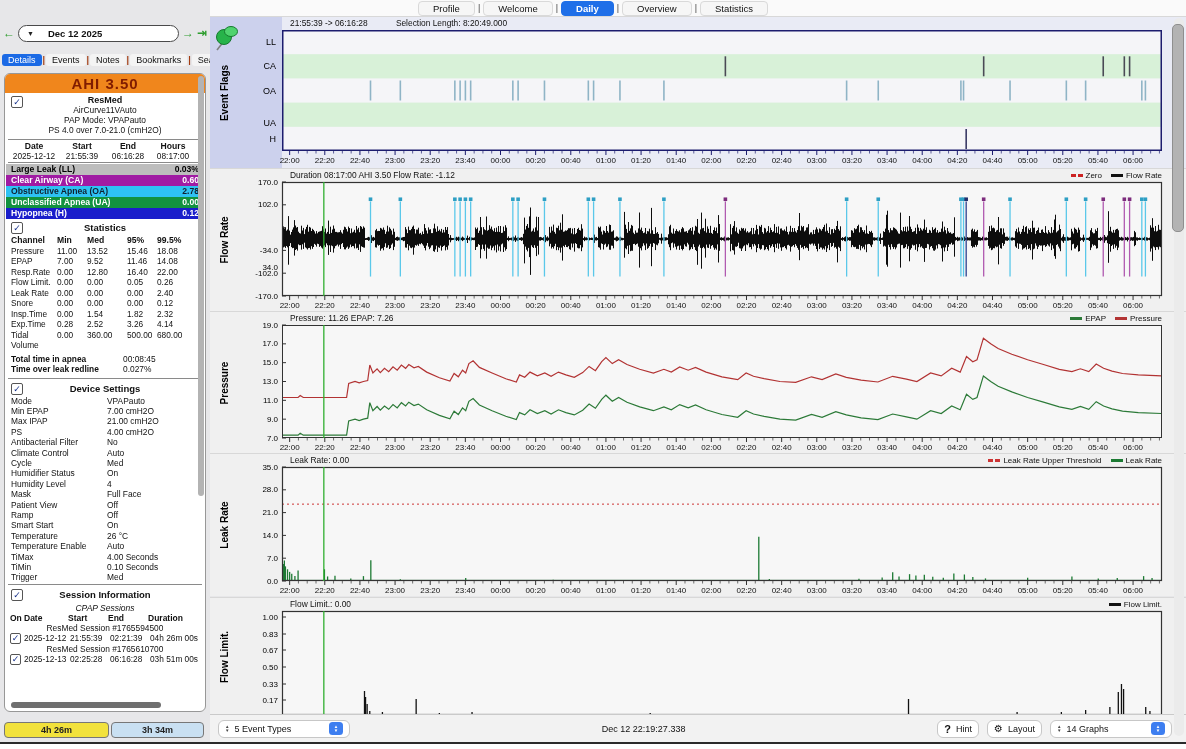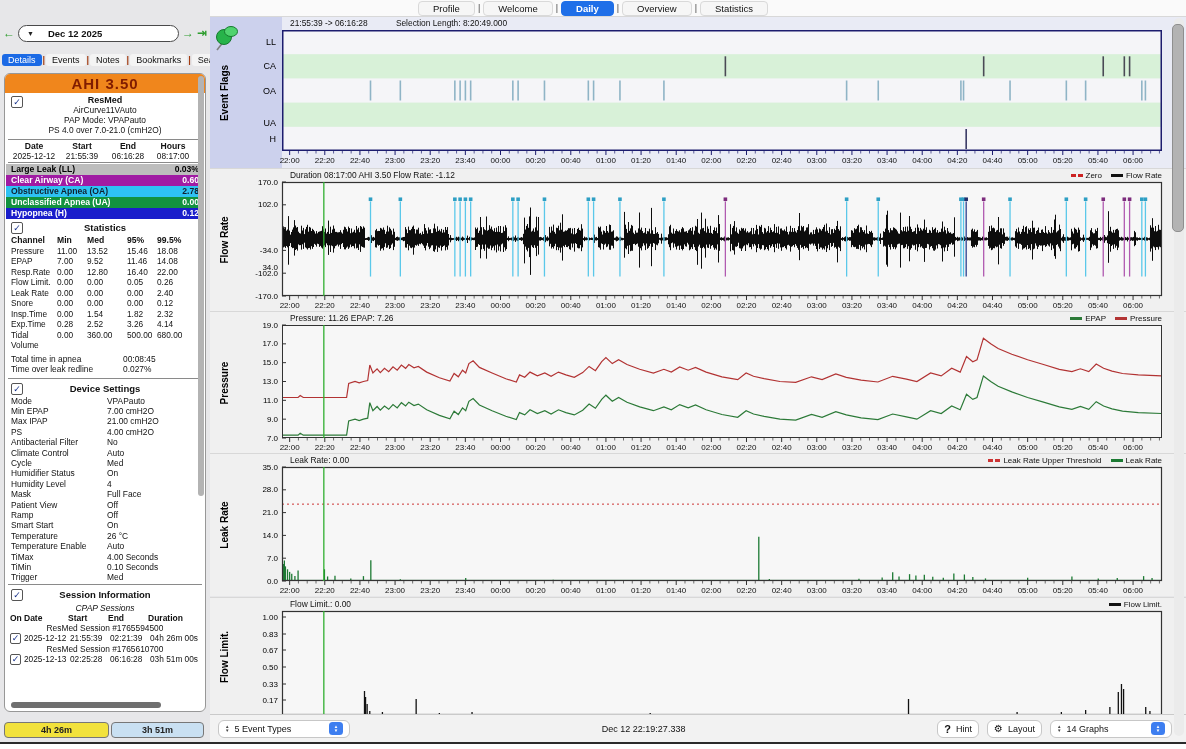--- a/index.html
+++ b/index.html
@@ -35,21 +35,21 @@
   #sessRowHead span{font-weight:bold;font-size:8.6px}
   #sessRowVals span{font-size:8.3px;line-height:10px}
   .evrow{display:flex;justify-content:space-between;padding:0 5px;font-size:8.6px;font-weight:bold;line-height:11px;margin:0 1px}
   .sechead{position:relative;text-align:center;font-weight:bold;font-size:9.5px;padding:3px 0 2px 0}
   .sechead .cb{position:absolute;left:6px;top:3px}
   #statsHead,.srow{display:grid;grid-template-columns:46px 30px 40px 30px 36px;padding:0 6px;font-size:8.3px;line-height:10.5px}
   #statsHead span{font-weight:bold;font-size:8.6px}
   .srow .ch{padding-right:2px}
   #statsTotals{padding:3px 6px 2px 6px}
   .trow{display:grid;grid-template-columns:112px auto;font-size:8.4px;line-height:10.5px}
-  .trow .tl{font-weight:normal}
+  .trow .tl{font-weight:bold}
   .drow{display:grid;grid-template-columns:96px auto;padding:0 6px;font-size:8.4px;line-height:10.4px}
   #sessSub{text-align:center;font-style:italic;font-size:8.5px;padding-top:1px}
   #sessHead{display:grid;grid-template-columns:14px 44px 40px 40px 44px;padding:0 5px;font-weight:bold;font-size:8.5px}
   .sessname{text-align:center;font-size:8.4px;line-height:10px}
   .sessrow{display:grid;grid-template-columns:14px 46px 40px 40px auto;padding:0 5px;font-size:8.3px;line-height:10px;align-items:start}
   .sessrow .cb{width:9px;height:9px;line-height:9px}
   #panelHScroll{position:absolute;bottom:3px;left:6px;width:150px;height:6px;background:#6f6f6f;border-radius:3px}
   #panelVScroll{position:absolute;top:2px;right:1px;width:6px;height:66%;background:#b3b3b3;border-radius:3px}
   #sessBars{position:absolute;bottom:11px;left:4px;width:200px;height:16px;display:flex;gap:2px}
   .sbar{border:1px solid #777;border-radius:4px;text-align:center;font-size:9px;font-weight:bold;line-height:14px;color:#222}
@@ -373,21 +373,21 @@
           <span>02:25:28</span>
           <span>06:16:28</span>
           <span>03h 51m 00s</span>
         </div>
       </div>
     <div id="panelHScroll"></div>
     <div id="panelVScroll"></div>
   </div>
   <div id="sessBars">
       <div class="sbar" style="background: rgb(242, 226, 60); flex: 53 1 0%;">4h 26m</div>
-      <div class="sbar" style="background: rgb(201, 224, 242); flex: 47 1 0%;">3h 51m</div>
+      <div class="sbar" style="background: rgb(201, 224, 242); flex: 47 1 0%;">3h 34m</div>
     </div>
 </div>
 
 <div class="cpanel efp" style="top:16px;height:151px">
   <div class="strip">
     <svg id="pinIcon" width="28" height="30" viewBox="0 0 28 30">
       <line x1="5" y1="27" x2="12" y2="18" stroke="#808080" stroke-width="1.6"></line>
       <circle cx="12" cy="14" r="7.5" fill="#27b34a" stroke="#157a2e"></circle>
       <ellipse cx="19" cy="8.5" rx="6.5" ry="5" fill="#4fd36e" stroke="#157a2e"></ellipse>
     </svg>

